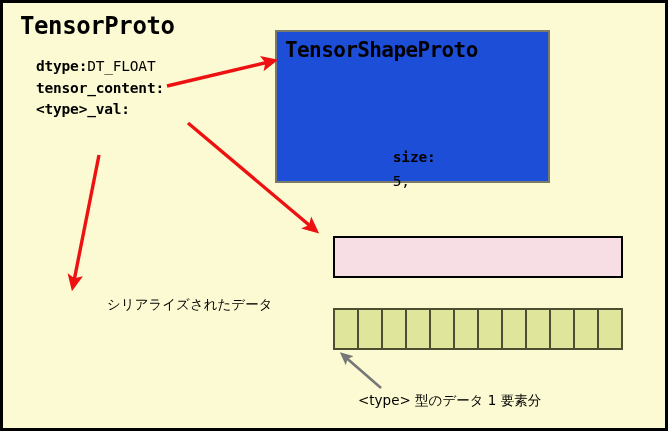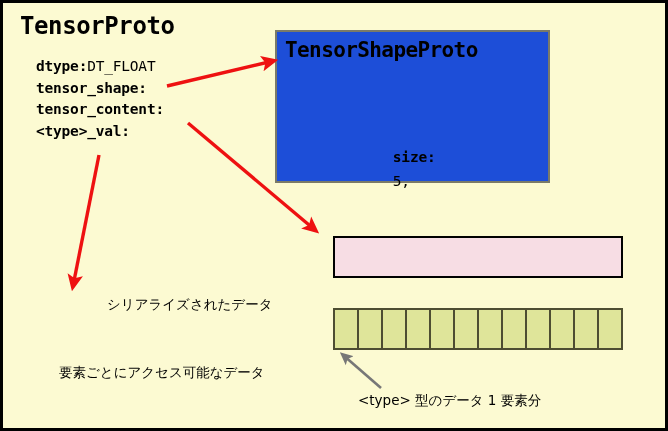--- a/index.html
+++ b/index.html
@@ -160,23 +160,20 @@
 </head>
 <body>
 
 <div id="canvas">
 
   <div id="root-title">TensorProto</div>
 
   <div id="field-list">
     <div class="field-row">
       <span class="field-key">dtype:</span><span class="field-val">DT_FLOAT</span>
-    </div>
-    <div class="field-row">
-      <span class="field-key">tensor_shape:</span><span class="field-val"></span>
     </div>
     <div class="field-row">
       <span class="field-key">tensor_content:</span><span class="field-val"></span>
     </div>
     <div class="field-row">
       <span class="field-key">&lt;type&gt;_val:</span><span class="field-val"></span>
     </div>
   </div>
 
   <div id="shape-box">
@@ -190,21 +187,20 @@
         
         
       </div>
       
     </div>
   </div>
 
   <div class="bar-label" id="serialized-label">シリアライズされたデータ</div>
   <div id="serialized-bar"></div>
 
-  <div class="bar-label" id="elementwise-label">要素ごとにアクセス可能なデータ</div>
   <div id="element-grid">
       <div class="grid-cell"></div>
       <div class="grid-cell"></div>
       <div class="grid-cell"></div>
       <div class="grid-cell"></div>
       <div class="grid-cell"></div>
       <div class="grid-cell"></div>
       <div class="grid-cell"></div>
       <div class="grid-cell"></div>
       <div class="grid-cell"></div>

